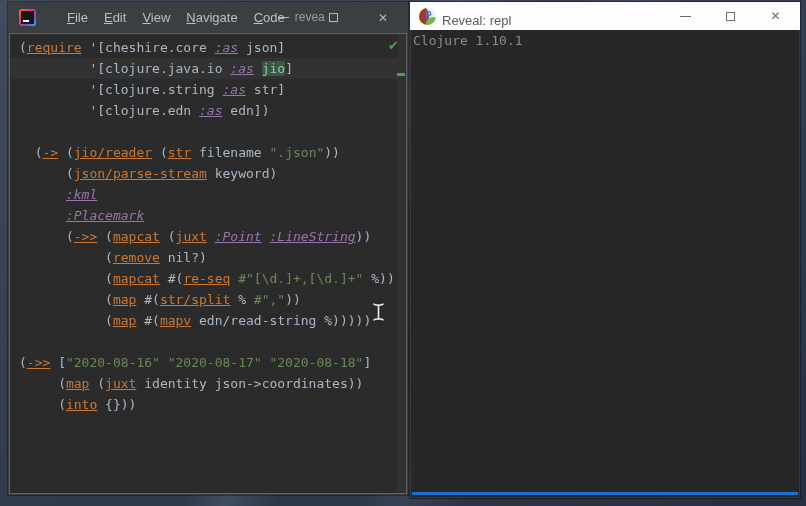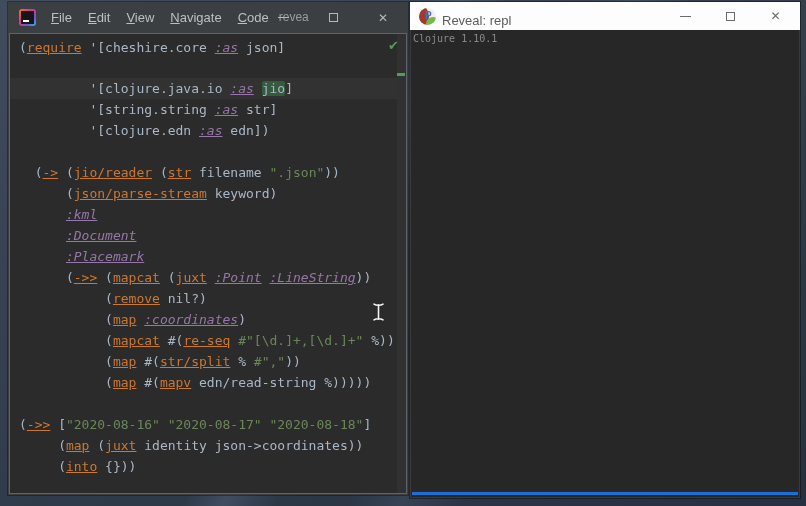--- a/index.html
+++ b/index.html
@@ -22,41 +22,41 @@
     background: var(--titlebar_bg, #3c3f41);
     box-shadow: 0 0 0 1px rgba(0,0,0,.35);
   }
   .ide-titlebar { position:relative; height:31px; display:flex; align-items:center; }
   .ide-icon {
     width:17px; height:17px; margin-left:11px; border-radius:3px; position:relative; flex:0 0 auto;
     background: linear-gradient(135deg,#f77b0e 0%,#e0357c 38%,#7255d4 72%,#14c6e8 100%);
   }
   .ide-icon .inner { position:absolute; inset:2px; background:#161616; }
   .ide-icon .inner::after { content:""; position:absolute; left:2px; bottom:2px; width:6px; height:2px; background:#fff; }
-  .menu { display:flex; margin-left:7px; align-items:center; }
+  .menu { display:flex; margin-left:23px; align-items:center; }
   .menu-item { display:inline-block; padding:0 8px; line-height:31px; font-size:13px; color:#bdbfc1; }
   .menu-item::first-letter { text-decoration:underline; }
   .menu-item.dim { color:#989da1; font-size:12px; padding:0 2px; }
   .menu-item.dim::first-letter { text-decoration:none; }
   .win-controls { position:absolute; right:0; top:0; height:31px; display:flex; }
   .ctrl { width:50px; height:100%; display:flex; align-items:center; justify-content:center; color:#b6b8ba; font-size:12px; }
   .ctrl .bar { width:11px; height:1px; background:currentColor; }
   .ctrl .box { width:9px; height:9px; border:1px solid currentColor; }
 
   .editor {
     position:absolute; left:1px; right:1px; top:31px; bottom:1px;
     background: var(--editor_bg, #2b2b2b);
     border:1px solid #606264; padding-top:3px; overflow:hidden;
   }
   .code-line {
     height:21px; line-height:21px; white-space:pre; padding:0 9px;
     font-family:"DejaVu Sans Mono", monospace; font-size:13px;
     color: var(--text, #a9b7c6);
   }
-  .code-line.current { background: var(--current_line, #323232); margin-top: 20px; }
+  .code-line.current { background: var(--current_line, #323232); }
   .tk-k { color: var(--kw, #cc7832); text-decoration: underline; }
   .tk-w { color: var(--key, #9876aa); font-style:italic;text-decoration:underline; }
   .tk-s { color: var(--str, #6a8759); }
   .tk-h { background: var(--hl_bg, #355b3e); border-radius:2px; }
 
   .stripe { position:absolute; top:0; right:0; bottom:0; width:9px; background:#313131; }
   .check { position:absolute; top:5px; right:7px; color: var(--check_green, #4f9e58); font-size:13px; line-height:13px; }
   .stripe-marker { position:absolute; top:39px; right:1px; width:8px; height:3px; background: var(--check_green, #4f9e58); }
 
   
@@ -69,21 +69,21 @@
   .ri-red   { position:absolute; left:-5px; top:-2px; width:15px; height:21px; background:#a03a2c; border-radius:50%; }
   .ri-green { position:absolute; right:-4px; bottom:-5px; width:14px; height:13px; background:#76b84a; border-radius:50%; }
   .ri-p { position:absolute; left:6px; top:2px; font-size:10px; font-weight:bold; color:#3c74d6; line-height:12px; }
   .reveal-title { margin-left:6px; font-size:13px; color:#5c5c5c;margin-top:8px; }
   .reveal-controls { position:absolute; right:2px; top:0; height:28px; display:flex; }
   .rctrl { width:45px; height:100%; display:flex; align-items:center; justify-content:center; color:#6b6b6b; font-size:12px; }
   .rctrl .bar { width:11px; height:1px; background:currentColor; }
   .rctrl .box { width:9px; height:9px; border:1px solid currentColor; }
 
   .repl { position:absolute; top:28px; left:0; right:0; bottom:0; background:#272727; border:1px solid #3a3a3a; border-top:none; }
-  .repl-output { font-family:"DejaVu Sans Mono", monospace; font-size:10px; color: var(--repl_text, #8a8a8a); padding:3px 0 0 2px; white-space:pre; }
+  .repl-output { font-family:"DejaVu Sans Mono", monospace; font-size:13px; color: var(--repl_text, #8a8a8a); padding:3px 0 0 2px; white-space:pre; }
   .input-bar { position:absolute; left:1px; right:1px; bottom:2px; height:3px; background: var(--accent_blue, #1d6fd8); }
 
   
   .ibeam { position:absolute; left:372px; top:302px; z-index:5; pointer-events:none; }
 </style>
 </head>
 <body>
 
 <div class="win-ide">
   <div class="ide-titlebar">
@@ -108,31 +108,29 @@
       <div class="ctrl close">
           <span>✕</span>
         </div>
     </div>
   </div>
 
   <div class="editor">
     <div>
         <div class="code-line"><span class="tk-d">(</span><span class="tk-k">require</span><span class="tk-d"> '[cheshire.core </span><span class="tk-w">:as</span><span class="tk-d"> json]</span></div>
         <div class="code-line current"><span class="tk-d">         '[clojure.java.io </span><span class="tk-w">:as</span><span class="tk-d"> </span><span class="tk-h">jio</span><span class="tk-d">]</span></div>
-        <div class="code-line"><span class="tk-d">         '[string.string </span><span class="tk-w">:as</span><span class="tk-d"> str]</span></div>
+        <div class="code-line"><span class="tk-d">         '[clojure.string </span><span class="tk-w">:as</span><span class="tk-d"> str]</span></div>
         <div class="code-line"><span class="tk-d">         '[clojure.edn </span><span class="tk-w">:as</span><span class="tk-d"> edn])</span></div>
         <div class="code-line"></div>
         <div class="code-line"><span class="tk-d">  (</span><span class="tk-k">-&gt;</span><span class="tk-d"> (</span><span class="tk-k">jio/reader</span><span class="tk-d"> (</span><span class="tk-k">str</span><span class="tk-d"> filename </span><span class="tk-s">".json"</span><span class="tk-d">))</span></div>
         <div class="code-line"><span class="tk-d">      (</span><span class="tk-k">json/parse-stream</span><span class="tk-d"> keyword)</span></div>
         <div class="code-line"><span class="tk-d">      </span><span class="tk-w">:kml</span></div>
-        <div class="code-line"><span class="tk-d">      </span><span class="tk-w">:Document</span></div>
         <div class="code-line"><span class="tk-d">      </span><span class="tk-w">:Placemark</span></div>
         <div class="code-line"><span class="tk-d">      (</span><span class="tk-k">-&gt;&gt;</span><span class="tk-d"> (</span><span class="tk-k">mapcat</span><span class="tk-d"> (</span><span class="tk-k">juxt</span><span class="tk-d"> </span><span class="tk-w">:Point</span><span class="tk-d"> </span><span class="tk-w">:LineString</span><span class="tk-d">))</span></div>
         <div class="code-line"><span class="tk-d">           (</span><span class="tk-k">remove</span><span class="tk-d"> nil?)</span></div>
-        <div class="code-line"><span class="tk-d">           (</span><span class="tk-k">map</span><span class="tk-d"> </span><span class="tk-w">:coordinates</span><span class="tk-d">)</span></div>
         <div class="code-line"><span class="tk-d">           (</span><span class="tk-k">mapcat</span><span class="tk-d"> #(</span><span class="tk-k">re-seq</span><span class="tk-d"> </span><span class="tk-s">#"[\d.]+,[\d.]+"</span><span class="tk-d"> %))</span></div>
         <div class="code-line"><span class="tk-d">           (</span><span class="tk-k">map</span><span class="tk-d"> #(</span><span class="tk-k">str/split</span><span class="tk-d"> % </span><span class="tk-s">#","</span><span class="tk-d">))</span></div>
         <div class="code-line"><span class="tk-d">           (</span><span class="tk-k">map</span><span class="tk-d"> #(</span><span class="tk-k">mapv</span><span class="tk-d"> edn/read-string %)))))</span></div>
         <div class="code-line"></div>
         <div class="code-line"><span class="tk-d">(</span><span class="tk-k">-&gt;&gt;</span><span class="tk-d"> [</span><span class="tk-s">"2020-08-16"</span><span class="tk-d"> </span><span class="tk-s">"2020-08-17"</span><span class="tk-d"> </span><span class="tk-s">"2020-08-18"</span><span class="tk-d">]</span></div>
         <div class="code-line"><span class="tk-d">     (</span><span class="tk-k">map</span><span class="tk-d"> (</span><span class="tk-k">juxt</span><span class="tk-d"> identity json-&gt;coordinates))</span></div>
         <div class="code-line"><span class="tk-d">     (</span><span class="tk-k">into</span><span class="tk-d"> {}))</span></div>
       </div>
     <div class="stripe"></div>
     <div class="stripe-marker"></div>

